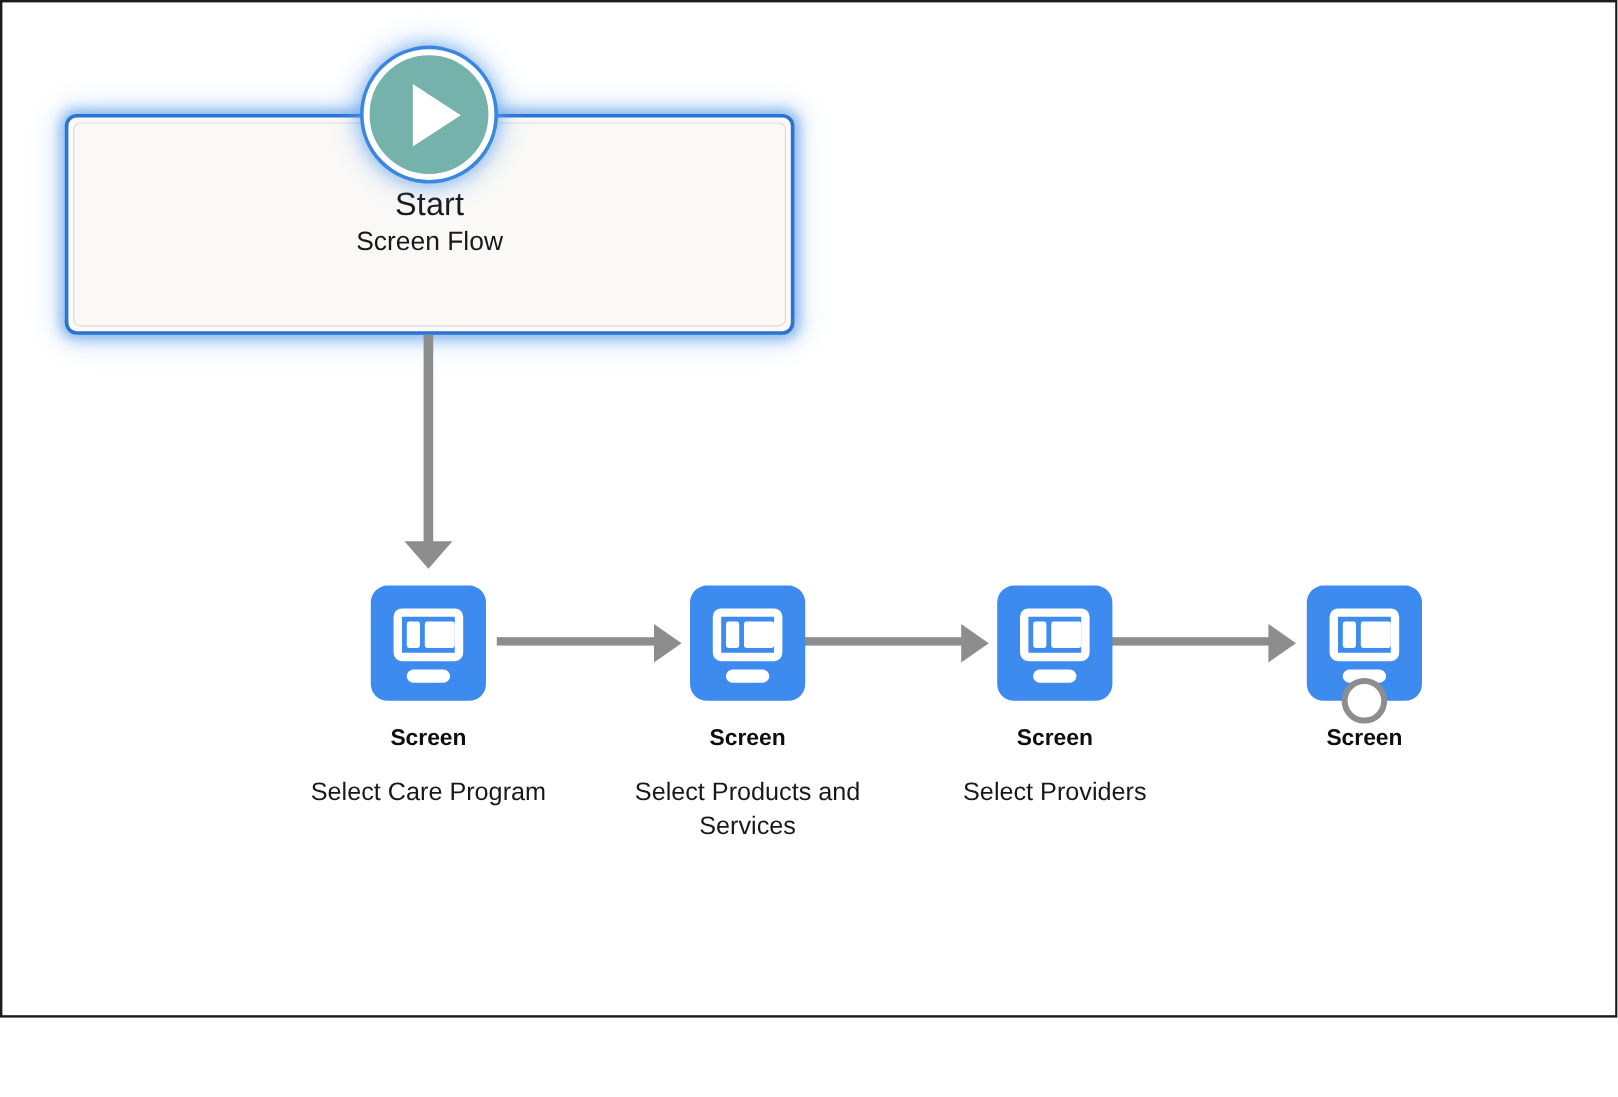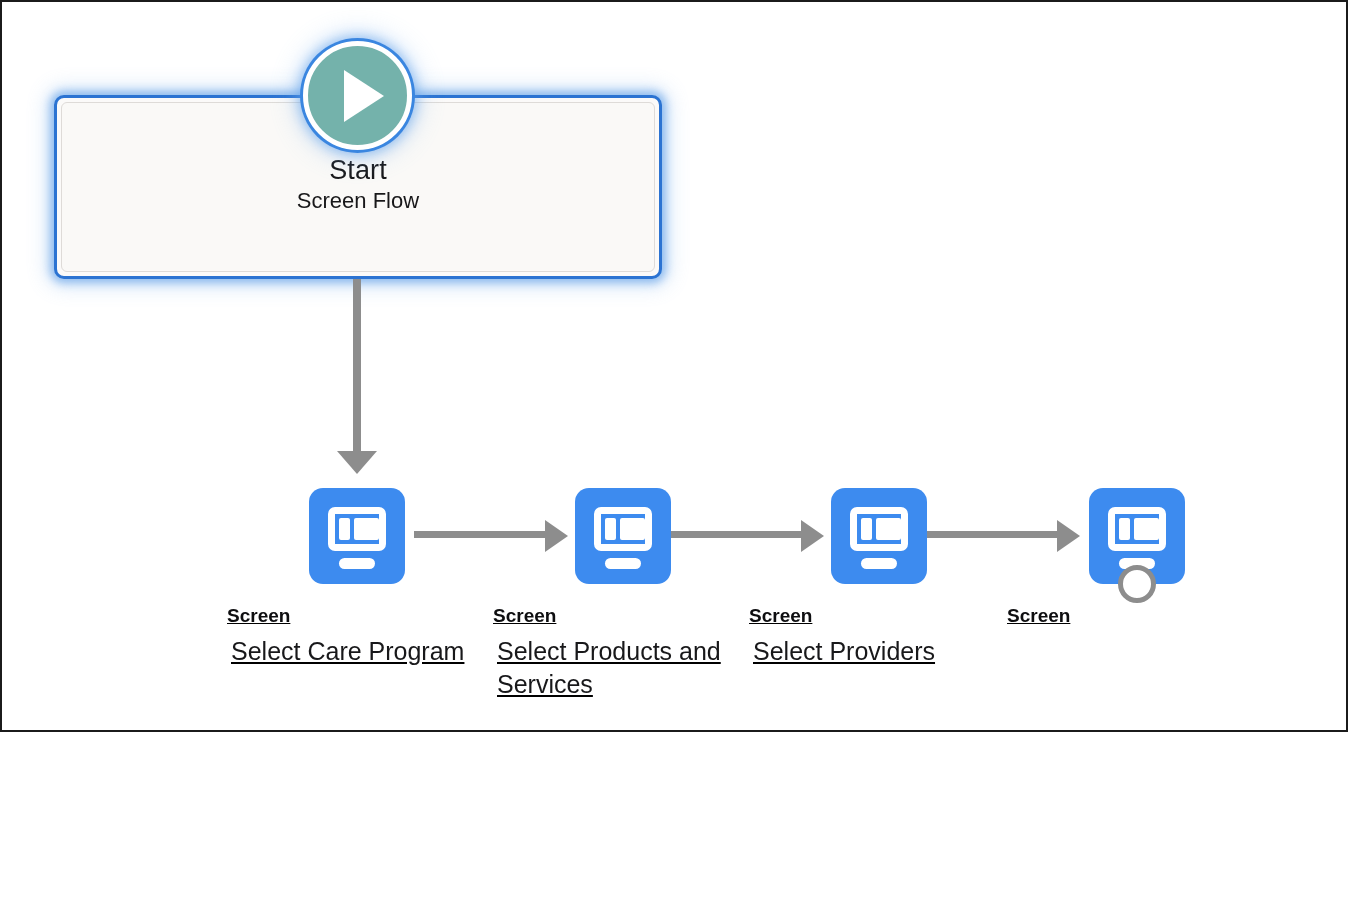--- a/index.html
+++ b/index.html
@@ -7,21 +7,21 @@
 
   html, body {
     width:1348px; height:914px;
     background:#ffffff;
     font-family:"Liberation Sans", sans-serif;
     overflow:hidden;
   }
 
   #canvas {
     position:relative;
-    width:1348px; height:732px;
+    width:1348px; height:848px;
     background:#ffffff;
     border:2px solid #1b1b1b;
     overflow:hidden;
   }
 
   
   #start-node {
     position:absolute;
     left:52px; top:93px;
     width:608px; height:184px;
@@ -114,21 +114,21 @@
     border-bottom:16px solid transparent;
     border-left:23px solid #8d8d8d;
   }
 
   
   .screen-node {
     position:absolute;
     top:486px;
     width:260px;
     margin-left:-130px;
-    text-decoration:underline;
+    text-align:center;
   }
 
   .screen-icon {
     position:relative;
     width:96px; height:96px;
     margin:0 auto;
     background:#3d8bef;
     border-radius:14px;
   }
 
@@ -175,22 +175,22 @@
   }
 
   .screen-label {
     margin-top:21px;
     font-size:19px;
     font-weight:bold;
     color:#0e0e10;
     line-height:1.2;
   }
   .screen-sublabel {
-    margin-top:7px;
-    font-size:25px;
+    margin-top:19px;
+    font-size:21px;
     color:#18181a;
     line-height:1.33;
     padding:0 4px;
   }
 </style>
 </head>
 <body>
 
 <div id="canvas">
 

